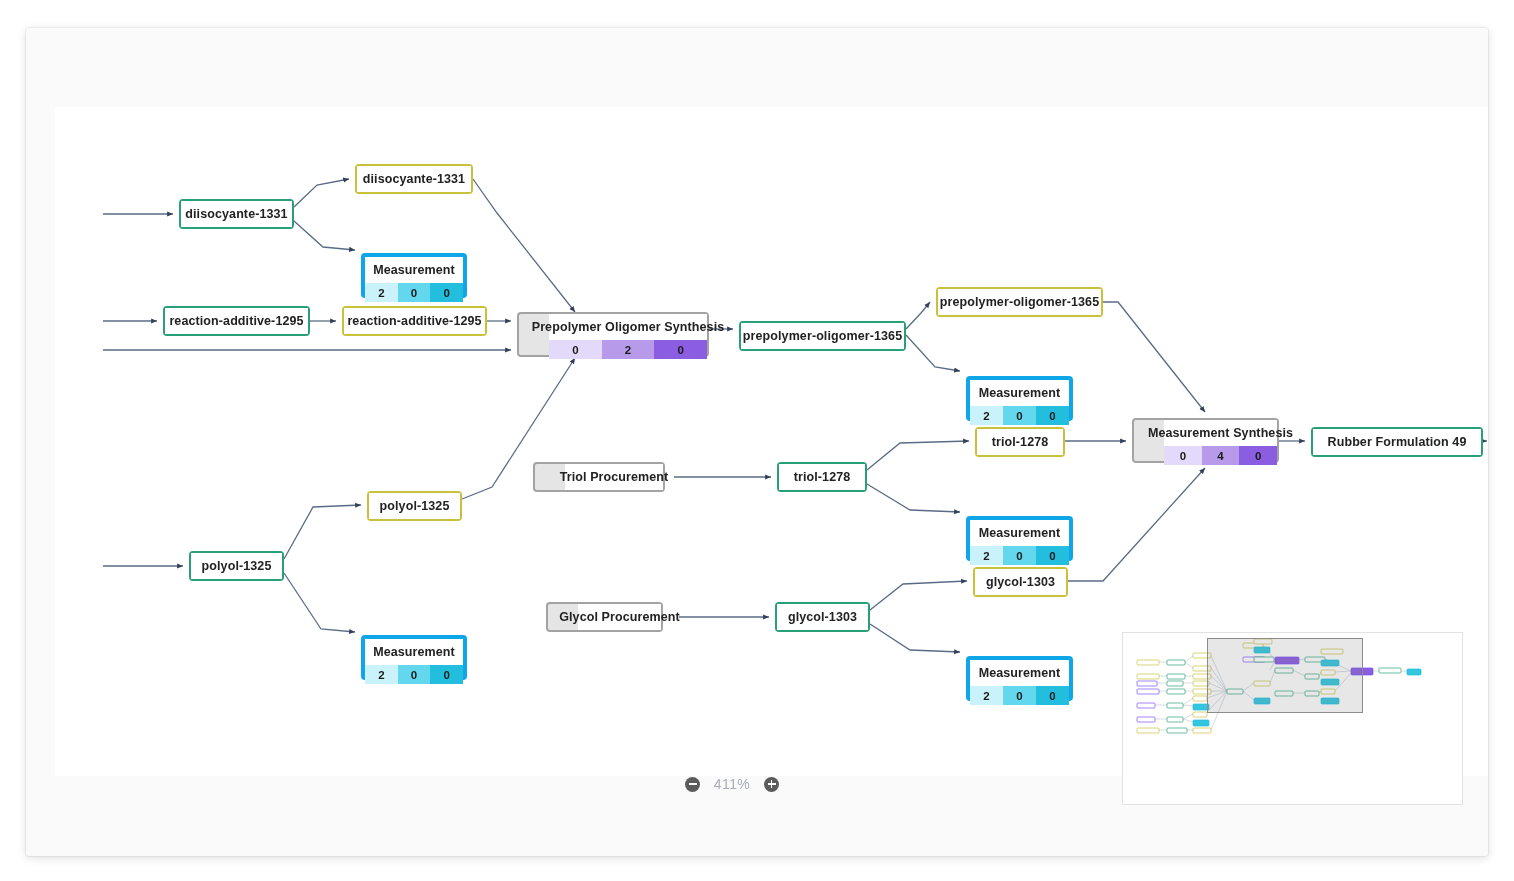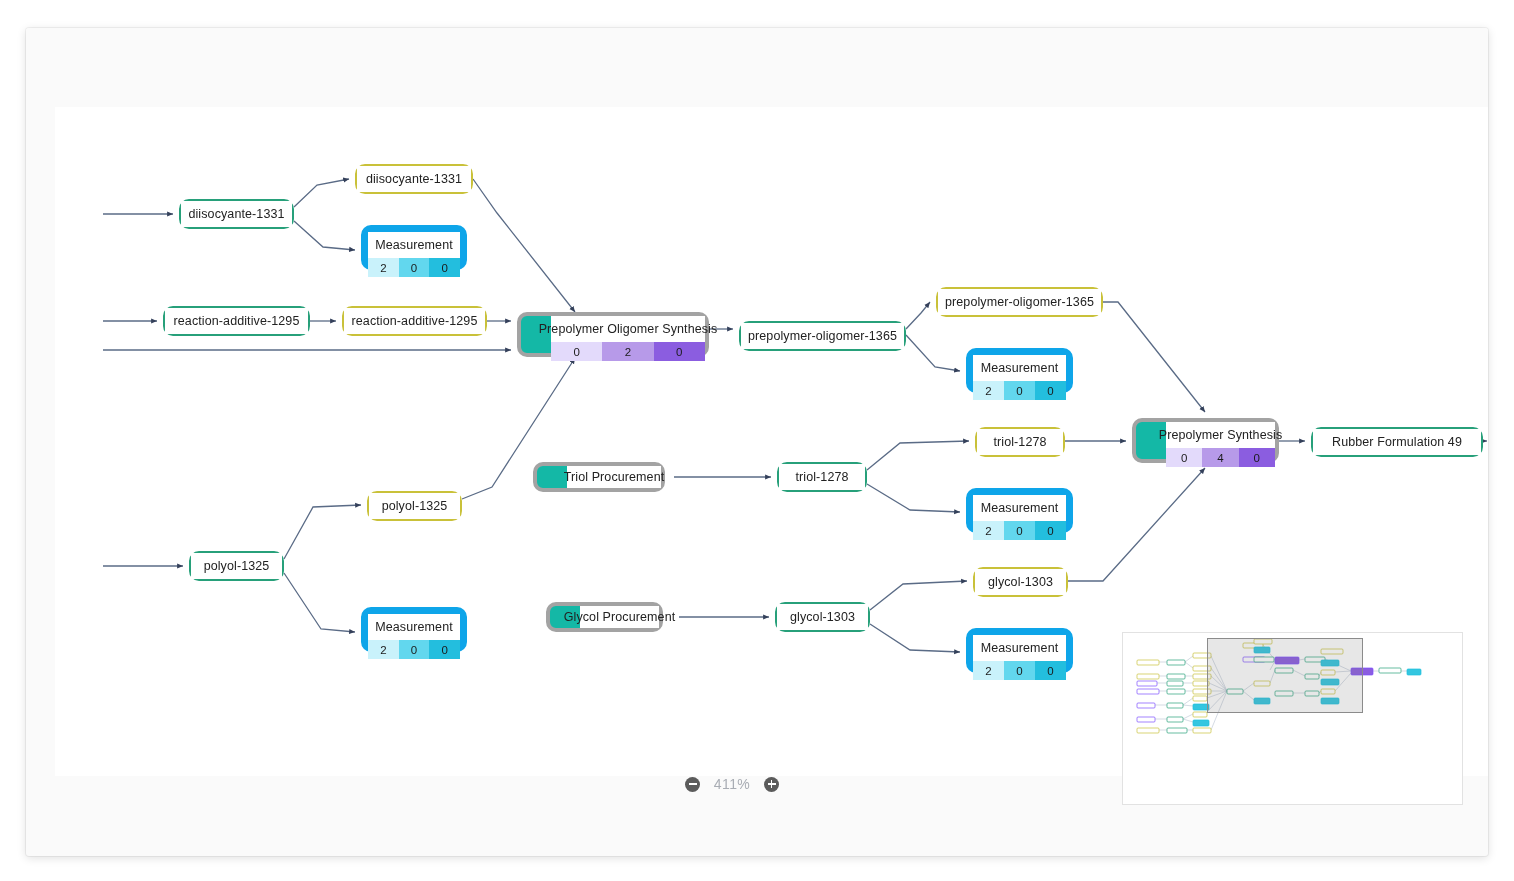--- a/index.html
+++ b/index.html
@@ -56,22 +56,23 @@
     left: 0; top: 0;
     width: 1433px;
     height: 669px;
     pointer-events: none;
   }
 
   
   .node {
     position: absolute;
     box-sizing: border-box;
-    background: #14b8a6;
-    border-radius: 10px;
+    background: #e5e5e5;
+    border-radius: 4px;
+    font-weight: bold;
   }
   .node .node-title {
     display: flex;
     align-items: center;
     justify-content: center;
     box-sizing: border-box;
     width: 100%;
     background: #ffffff;
     font-size: 12.5px;
     color: #222222;
@@ -89,22 +90,22 @@
     display: flex;
     align-items: center;
     justify-content: center;
     font-size: 11.5px;
     color: #1b1b1b;
   }
 
   
   .kind-entity      { border: 2px solid #27a07a; }
   .kind-artifact    { border: 2px solid #c9c139; }
-  .kind-process     { border: 4px solid #a3a3a3; padding-left: 30px; }
-  .kind-measurement { border: 7px solid #0ea5e9; }
+  .kind-process     { border: 2px solid #a3a3a3; padding-left: 30px; }
+  .kind-measurement { border: 4px solid #0ea5e9; margin-top: 28px; }
 
   .kind-entity   .node-title,
   .kind-artifact .node-title,
   .kind-process  .node-title,
   .kind-measurement .node-title { height: 100%; }
 
   .node.has-values .node-title { height: 26px; border-bottom: 0; }
   .node.has-values { height: 45px; }
   .node.no-values  { height: 30px; }
 
@@ -263,21 +264,21 @@
           </div>
           <div class="node kind-measurement has-values" style="left: 911px; top: 241px; width: 107px;">
             <div class="node-title">Measurement</div>
             <div class="value-row">
               <div class="value-cell m-c0">2</div>
               <div class="value-cell m-c1">0</div>
               <div class="value-cell m-c2">0</div>
             </div>
           </div>
           <div class="node kind-process has-values" style="left: 1077px; top: 311px; width: 147px;">
-            <div class="node-title">Prepolymer Synthesis</div>
+            <div class="node-title">Measurement Synthesis</div>
             <div class="value-row">
               <div class="value-cell p-c0">0</div>
               <div class="value-cell p-c1">4</div>
               <div class="value-cell p-c2">0</div>
             </div>
           </div>
           <div class="node kind-entity no-values" style="left: 1256px; top: 320px; width: 172px;">
             <div class="node-title">Rubber Formulation 49</div>
           </div>
           <div class="node kind-artifact no-values" style="left: 312px; top: 384px; width: 95px;">

